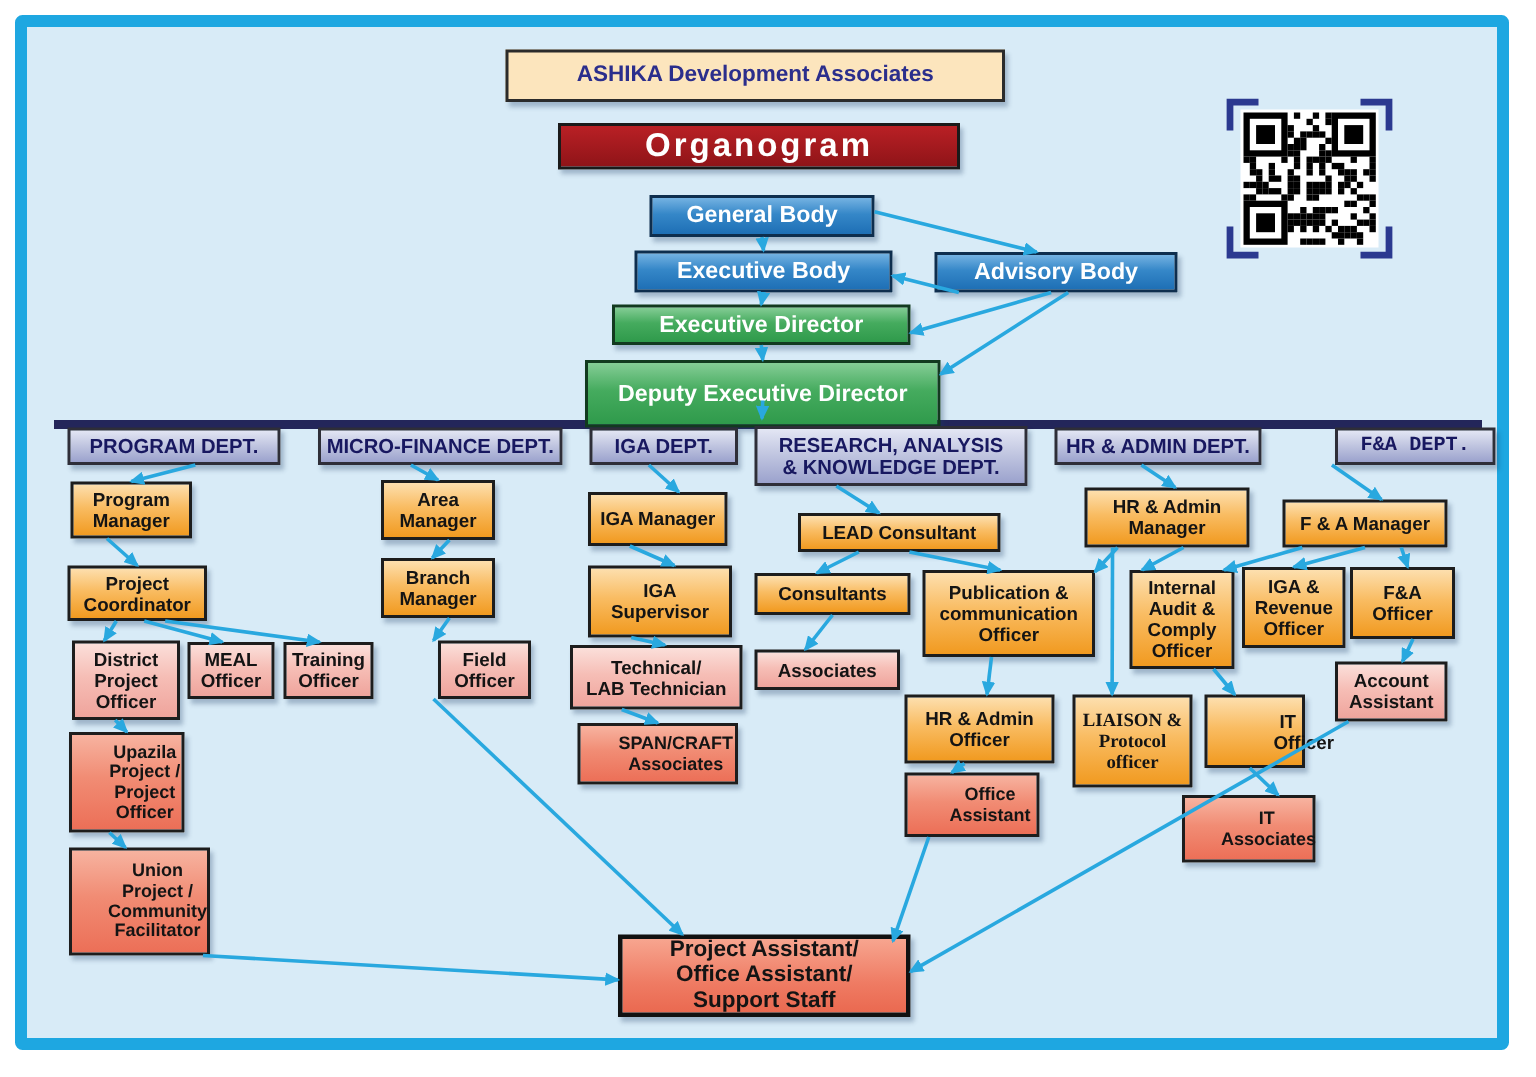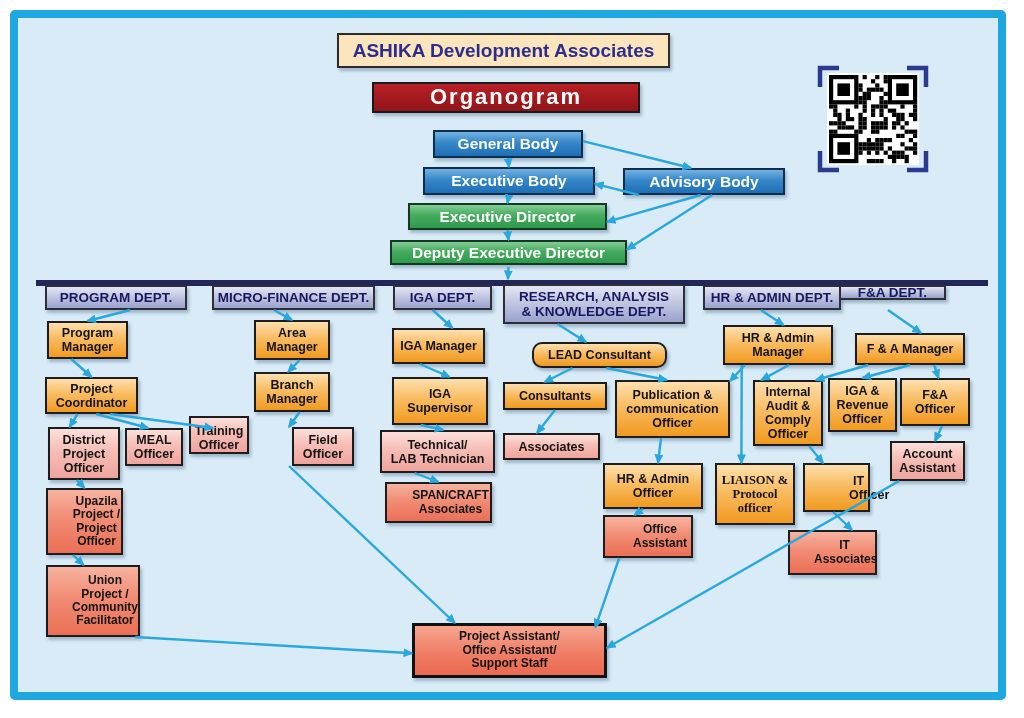--- a/index.html
+++ b/index.html
@@ -6,37 +6,37 @@
   .canvas{position:relative;width:1024px;height:718px;background:#ffffff;overflow:hidden;
           font-family:"Liberation Sans","DejaVu Sans",sans-serif;}
   .panel{position:absolute;left:10px;top:10px;width:996px;height:690px;box-sizing:border-box;
          border:8px solid #1ea7e1;border-radius:5px;background:#d8ebf7;}
   .bar{position:absolute;left:36px;top:280px;width:952px;height:6px;background:#23265a;z-index:1;}
   #nodes{position:absolute;inset:0;}
   .node{position:absolute;display:flex;flex-direction:column;align-items:center;justify-content:center;
         text-align:center;font-weight:bold;box-sizing:border-box;z-index:2;line-height:1.12;
         box-shadow:2px 3px 3px rgba(30,60,100,.30);}
   .node .ln{display:block;width:100%;}
-  .t-title{background:#fce5bd;border:2px solid #2b2b2b;color:#2b2e8c;font-size:19px;}
+  .t-title{background:#fce5bd;border:2px solid #2b2b2b;color:#2b2e8c;font-size:15px;}
   .t-organogram{background:linear-gradient(180deg,#b92025,#8f1418);border:2px solid #1a1a1a;color:#fff;
         font-size:22px;letter-spacing:2px;}
   .t-blue{background:linear-gradient(180deg,#74b2e2 0%,#3587c8 45%,#1e6fb5 100%);
         border:2px solid #0e2e4e;color:#fff;font-size:15.5px;}
   .t-green{background:linear-gradient(180deg,#85cd96 0%,#45ab5e 45%,#2f9a4b 100%);
         border:2px solid #123a1f;color:#fff;font-size:15.5px;}
   .t-dept{background:linear-gradient(180deg,#e3e6f4 0%,#c2c7e1 45%,#9ba2cd 100%);
         border:2px solid #2e2e38;color:#181860;font-size:13.5px;}
   .t-orange{background:linear-gradient(180deg,#fddfae 0%,#f9bc62 45%,#f19a20 100%);
         border:2px solid #1d1d1d;color:#141414;font-size:12.5px;}
   .t-pink{background:linear-gradient(180deg,#fbdfda 0%,#f6beb6 45%,#efa49c 100%);
         border:2px solid #1d1d1d;color:#141414;font-size:12.5px;}
   .t-salmon{background:linear-gradient(180deg,#f7b3a0 0%,#f18c74 45%,#ec6f57 100%);
         border:2px solid #1d1d1d;color:#141414;font-size:12px;padding-left:24px;}
   .t-support{background:linear-gradient(180deg,#f7a58f 0%,#ef7b63 60%,#ea6950 100%);
-        border:3px solid #111;color:#141414;font-size:12px;}
+        border:3px solid #111;color:#141414;font-size:15px;}
   #edges{position:absolute;left:0;top:0;width:1024px;height:718px;z-index:3;pointer-events:none;}
   .logo{position:absolute;left:85px;top:60px;width:168px;height:128px;z-index:2;}
   .qr{position:absolute;left:816px;top:64px;width:114px;height:110px;z-index:2;}
 </style>
 </head>
 <body>
 
 <div class="canvas">
   <div class="panel"></div>
 
@@ -215,60 +215,60 @@
       </div>
       <div class="node t-blue" style="left: 423px; top: 167px; width: 172px; height: 28px;">
         <span class="ln">Executive Body</span>
       </div>
       <div class="node t-blue" style="left: 623px; top: 168px; width: 162px; height: 27px;">
         <span class="ln">Advisory Body</span>
       </div>
       <div class="node t-green" style="left: 408px; top: 203px; width: 199px; height: 27px;">
         <span class="ln">Executive Director</span>
       </div>
-      <div class="node t-green" style="left: 390px; top: 240px; width: 237px; height: 25px;">
+      <div class="node t-green" style="left: 390px; top: 240px; width: 237px; height: 45px;">
         <span class="ln">Deputy Executive Director</span>
       </div>
       <div class="node t-dept" style="left: 45px; top: 285px; width: 142px; height: 25px;">
         <span class="ln">PROGRAM DEPT.</span>
       </div>
       <div class="node t-dept" style="left: 212px; top: 285px; width: 163px; height: 25px;">
         <span class="ln">MICRO-FINANCE DEPT.</span>
       </div>
       <div class="node t-dept" style="left: 393px; top: 285px; width: 99px; height: 25px;">
         <span class="ln">IGA DEPT.</span>
       </div>
       <div class="node t-dept" style="left: 503px; top: 284px; width: 182px; height: 40px;">
         <span class="ln">RESEARCH, ANALYSIS</span>
         <span class="ln">&amp; KNOWLEDGE DEPT.</span>
       </div>
       <div class="node t-dept" style="left: 703px; top: 285px; width: 138px; height: 25px;">
         <span class="ln">HR &amp; ADMIN DEPT.</span>
       </div>
-      <div class="node t-dept" style="left: 839px; top: 285px; width: 107px; height: 15px;">
+      <div class="node t-dept" style="left: 890px; top: 285px; width: 107px; height: 25px; font-family: Liberation Mono, monospace;">
         <span class="ln">F&amp;A DEPT.</span>
       </div>
       <div class="node t-orange" style="left: 47px; top: 321px; width: 81px; height: 38px;">
         <span class="ln">Program</span>
         <span class="ln">Manager</span>
       </div>
       <div class="node t-orange" style="left: 45px; top: 377px; width: 93px; height: 37px;">
         <span class="ln">Project</span>
         <span class="ln">Coordinator</span>
       </div>
       <div class="node t-pink" style="left: 48px; top: 427px; width: 72px; height: 53px;">
         <span class="ln">District</span>
         <span class="ln">Project</span>
         <span class="ln">Officer</span>
       </div>
       <div class="node t-pink" style="left: 125px; top: 428px; width: 58px; height: 38px;">
         <span class="ln">MEAL</span>
         <span class="ln">Officer</span>
       </div>
-      <div class="node t-pink" style="left: 189px; top: 416px; width: 60px; height: 38px; justify-content: flex-end;">
+      <div class="node t-pink" style="left: 189px; top: 428px; width: 60px; height: 38px;">
         <span class="ln">Training</span>
         <span class="ln">Officer</span>
       </div>
       <div class="node t-salmon" style="left: 46px; top: 488px; width: 77px; height: 67px;">
         <span class="ln">Upazila</span>
         <span class="ln">Project /</span>
         <span class="ln">Project</span>
         <span class="ln">Officer</span>
       </div>
       <div class="node t-salmon" style="left: 46px; top: 565px; width: 94px; height: 72px;">
@@ -297,21 +297,21 @@
         <span class="ln">Supervisor</span>
       </div>
       <div class="node t-pink" style="left: 380px; top: 430px; width: 115px; height: 43px;">
         <span class="ln">Technical/</span>
         <span class="ln">LAB Technician</span>
       </div>
       <div class="node t-salmon" style="left: 385px; top: 482px; width: 107px; height: 41px;">
         <span class="ln">SPAN/CRAFT</span>
         <span class="ln">Associates</span>
       </div>
-      <div class="node t-orange" style="left: 532px; top: 342px; width: 135px; height: 26px; border-radius: 10px;">
+      <div class="node t-orange" style="left: 532px; top: 342px; width: 135px; height: 26px;">
         <span class="ln">LEAD Consultant</span>
       </div>
       <div class="node t-orange" style="left: 503px; top: 382px; width: 104px; height: 28px;">
         <span class="ln">Consultants</span>
       </div>
       <div class="node t-orange" style="left: 615px; top: 380px; width: 115px; height: 58px;">
         <span class="ln">Publication &amp;</span>
         <span class="ln">communication</span>
         <span class="ln">Officer</span>
       </div>

